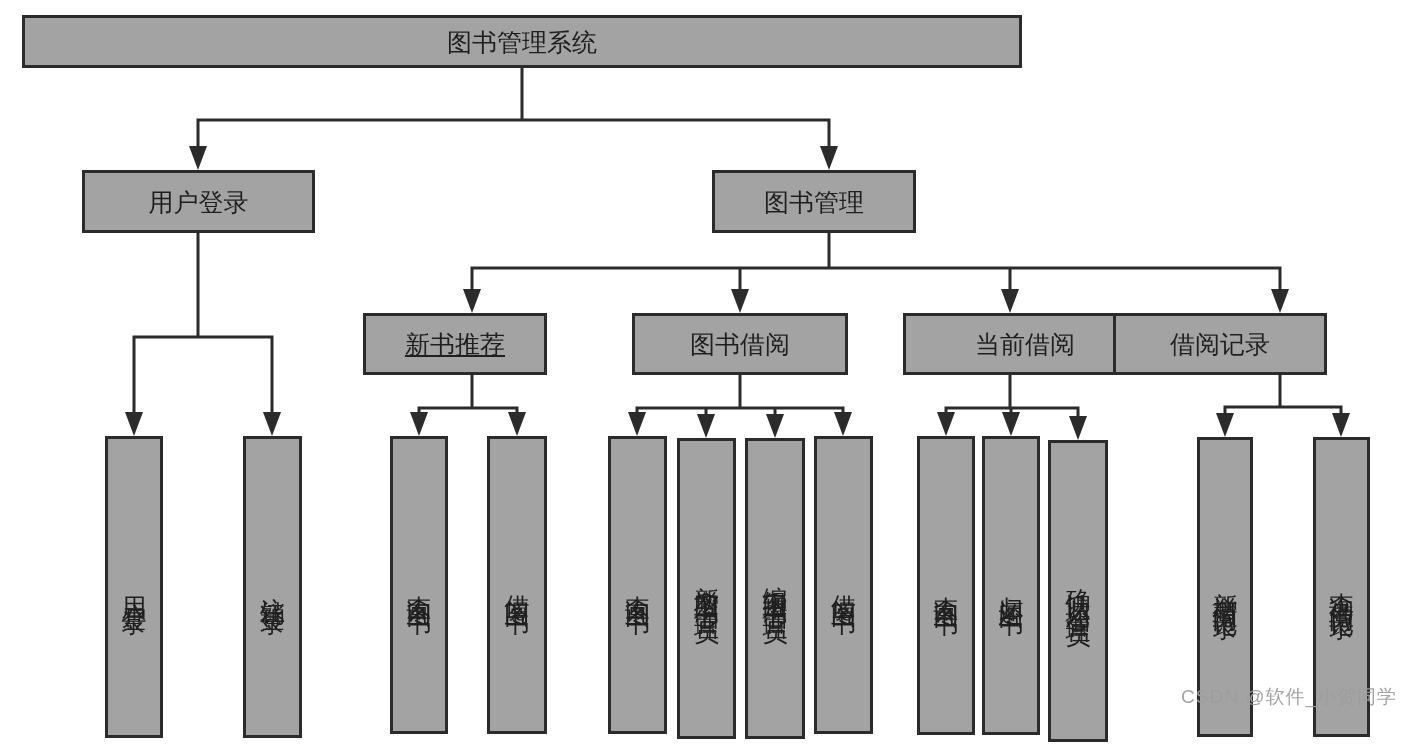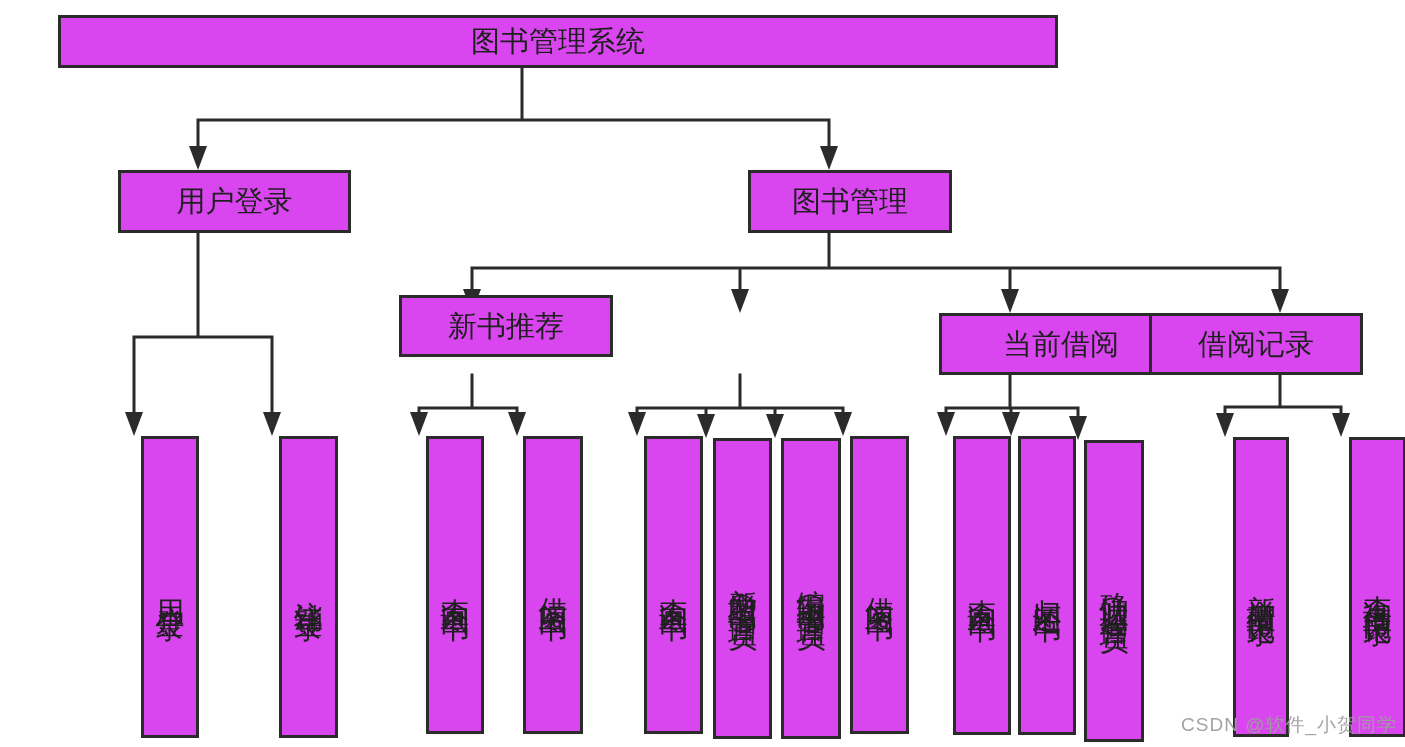--- a/index.html
+++ b/index.html
@@ -2,51 +2,51 @@
 <html><head>
 <meta charset="utf-8">
 <style>
   html,body{margin:0;padding:0;background:#fff;}
   #stage{
     position:relative;width:1405px;height:747px;background:#ffffff;overflow:hidden;
     font-family:"Liberation Sans","DejaVu Sans",sans-serif;
   }
   #connectors{position:absolute;left:0;top:0;z-index:1;}
   .box{
-    position:absolute;box-sizing:border-box;border:3px solid #2b2b2b;background:#d946ef;
+    position:absolute;box-sizing:border-box;border:3px solid #2b2b2b;background:#a3a3a3;
     display:flex;align-items:center;justify-content:center;
-    font-size:29px;color:#1f1f1f;z-index:2;line-height:1.2;white-space:nowrap;margin-left:36px;
+    font-size:25px;color:#1f1f1f;z-index:2;line-height:1.2;white-space:nowrap;
   }
   .vbox{
     writing-mode:vertical-rl;text-orientation:mixed;letter-spacing:5px;line-height:1;
     white-space:normal;padding:6px 0;
   }
   
   #n-root{left:22px;top:15px;width:1000px;height:53px;}
   #n-login{left:82px;top:170px;width:233px;height:63px;}
   #n-mgmt{left:712px;top:170px;width:204px;height:63px;}
-  #n-l3-0{left:363px;top:295px;width:214px;height:62px;}
+  #n-l3-0{left:363px;top:313px;width:184px;height:62px;text-decoration:underline;}
   #n-l3-1{left:632px;top:313px;width:216px;height:62px;}
   #n-l3-2{left:903px;top:313px;width:214px;height:62px;padding-left:30px;}
   #n-l3-3{left:1113px;top:313px;width:214px;height:62px;}
   #n-a0{left:105px;top:436px;width:58px;height:302px;}
   #n-a1{left:243px;top:436px;width:59px;height:302px;}
   #n-b0{left:390px;top:436px;width:58px;height:298px;}
   #n-b1{left:487px;top:436px;width:60px;height:298px;}
   #n-c0{left:608px;top:436px;width:59px;height:298px;}
   #n-c1{left:677px;top:438px;width:59px;height:301px;}
   #n-c2{left:745px;top:438px;width:60px;height:301px;}
   #n-c3{left:814px;top:436px;width:59px;height:298px;}
   #n-d0{left:917px;top:436px;width:58px;height:299px;}
   #n-d1{left:982px;top:436px;width:58px;height:299px;}
   #n-d2{left:1048px;top:440px;width:60px;height:302px;}
   #n-e0{left:1197px;top:437px;width:56px;height:300px;}
   #n-e1{left:1313px;top:437px;width:57px;height:300px;}
   #watermark{
-    position:absolute;right:8px;top:712px;z-index:5;
+    position:absolute;right:8px;top:684px;z-index:5;
     font-size:19px;color:#9e9e9e;letter-spacing:1px;opacity:.95;margin-left:20px;
   }
 </style>
 </head>
 <body>
 
 <div id="stage">
 
   <svg id="connectors" width="1405" height="747" viewBox="0 0 1405 747">
     <g stroke="#2b2b2b" stroke-width="3" fill="none" stroke-linecap="square">
@@ -80,20 +80,21 @@
       <polygon points="1332,413 1350,413 1341,437"></polygon>
     </g>
   </svg>
 
   <div id="n-root" class="box">图书管理系统</div>
 
   <div id="n-login" class="box">用户登录</div>
   <div id="n-mgmt" class="box">图书管理</div>
 
   <div id="n-l3-0" class="box">新书推荐</div>
+  <div id="n-l3-1" class="box">图书借阅</div>
   <div id="n-l3-2" class="box">当前借阅</div>
   <div id="n-l3-3" class="box">借阅记录</div>
 
   <div id="n-a0" class="box vbox">用户登录</div>
   <div id="n-a1" class="box vbox">注销登录</div>
 
   <div id="n-b0" class="box vbox">查询图书</div>
   <div id="n-b1" class="box vbox">借阅图书</div>
 
   <div id="n-c0" class="box vbox">查询图书</div>

